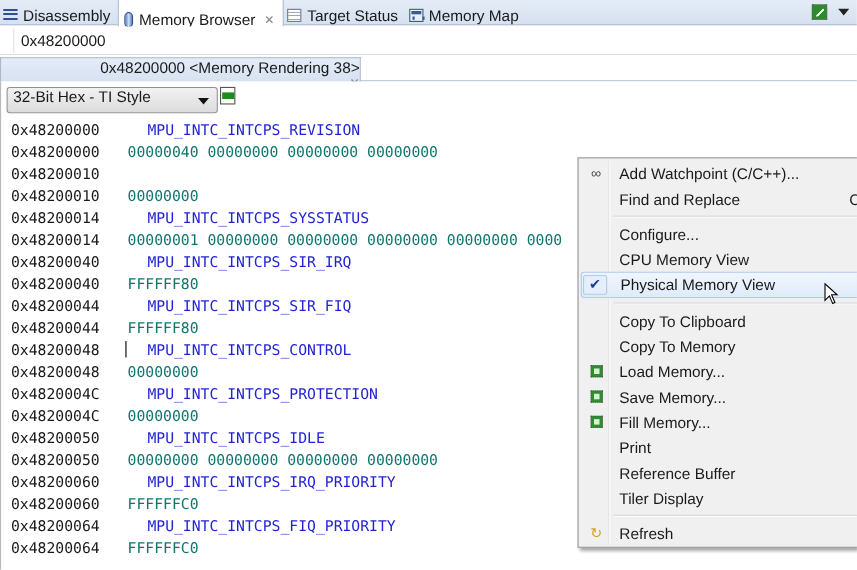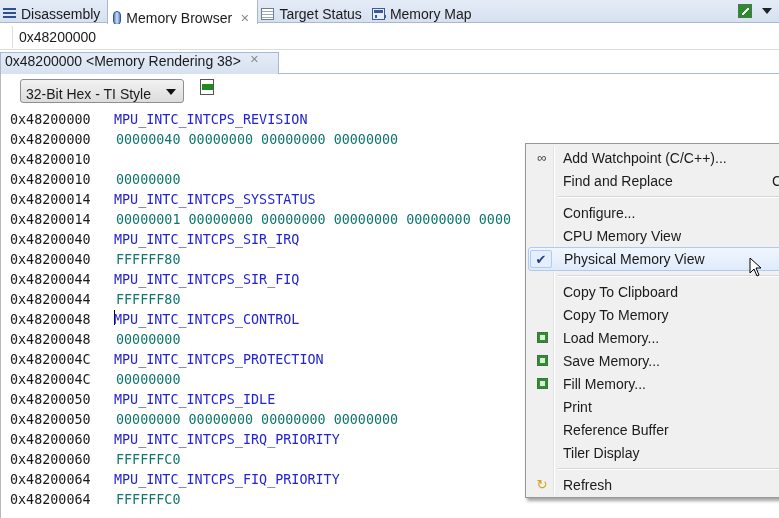--- a/index.html
+++ b/index.html
@@ -35,33 +35,33 @@
     .chip-icon { width: 14px; height: 14px; position: relative; background: #2d8a2d; border: 1px dotted #666; }
     .chip-icon::after { content: ""; position: absolute; left: 3px; top: 3px; width: 7px; height: 7px; background: linear-gradient(135deg, transparent 40%, #fff 40% 60%, transparent 60%); }
     .menu-arrow { width: 0; height: 0; border-left: 5px solid transparent; border-right: 5px solid transparent; border-top: 6px solid #222; }
 
     
     .addrbar { position: absolute; left: 0; top: 24px; width: 779px; height: 26px; background: #fff; border-bottom: 1px solid #dcdcdc; }
     .addr-input { position: absolute; left: 12px; top: 2px; width: 760px; height: 22px; border: none; border-left: 1px solid #e0e0e0; font-family: "Liberation Sans", sans-serif; font-size: 14px; padding-left: 6px; color: #1a1a1a; background: transparent; outline: none; }
 
     
     .rend-tabbar { position: absolute; left: 0; top: 52px; width: 779px; height: 22px; border-bottom: 1px solid #a9b8cc; background: #ffffff; }
-    .rend-tab { position: absolute; left: 0; top: 0; height: 23px; width: 279px; background: linear-gradient(#e4ecf7, #d6e1f0); border: 1px solid #a9b8cc; border-bottom: none; display: flex; align-items: flex-start; padding-left: 4px; font-size: 14px; white-space: nowrap; }
+    .rend-tab { position: absolute; left: 0; top: 0; height: 23px; width: 328px; background: linear-gradient(#e4ecf7, #d6e1f0); border: 1px solid #a9b8cc; border-bottom: none; display: flex; align-items: flex-end; padding-left: 4px; font-size: 14px; white-space: nowrap; flex-direction: column; }
     .rend-tab .close { font-size: 11px; color: #8a8a8a; margin-left: 9px; }
 
     .panel { position: absolute; left: 0; top: 74px; width: 779px; height: 444px; border-left: 1px solid #b9b9b9; background: #fff; }
-    .format-select { position: absolute; left: 19px; top: 5px; width: 164px; height: 24px; border: 1px solid #8e8f8f; border-radius: 3px; background: linear-gradient(#f2f2f2, #dcdcdc); display: flex; align-items: flex-end; padding-left: 5px; font-size: 14px; }
+    .format-select { position: absolute; left: 5px; top: 5px; width: 192px; height: 24px; border: 1px solid #8e8f8f; border-radius: 3px; background: linear-gradient(#f2f2f2, #dcdcdc); display: flex; align-items: flex-start; padding-left: 5px; font-size: 14px; }
     .format-select .caret { position: absolute; right: 7px; top: 9px; width: 0; height: 0; border-left: 5px solid transparent; border-right: 5px solid transparent; border-top: 6px solid #111; }
     .new-rend-icon { position: absolute; left: 199px; top: 5px; width: 14px; height: 16px; border: 1px solid #555; background: #fff; }
     .new-rend-icon::after { content: ""; position: absolute; left: 1px; top: 4px; width: 11px; height: 6px; background: #1f8a1f; }
 
     .rows { position: absolute; left: 9px; top: 36px; font-family: "DejaVu Sans Mono", "Liberation Mono", monospace; font-size: 13.4px; line-height: 20px; }
     .row { display: flex; height: 20px; white-space: pre; }
     .row .addr { width: 104px; color: #1a1a1a; }
-    .row .reg { color: #2323d4; }
+    .row .reg { color: #2323d4; margin-left: 20px; }
     .row .val { color: #0f766e; padding-left: 2px; }
     .caret-mark { display: inline-block; width: 1px; height: 15px; background: #000; vertical-align: -2px; margin-right: -1px; }
 
     
     .ctx {
       position: absolute; left: 525px; top: 143px; width: 262px; height: 355px;
       background: #f0f0f0; border: 1px solid #979797;
       box-shadow: 2px 3px 3px rgba(0,0,0,0.35);
       padding: 2px 2px;
     }

